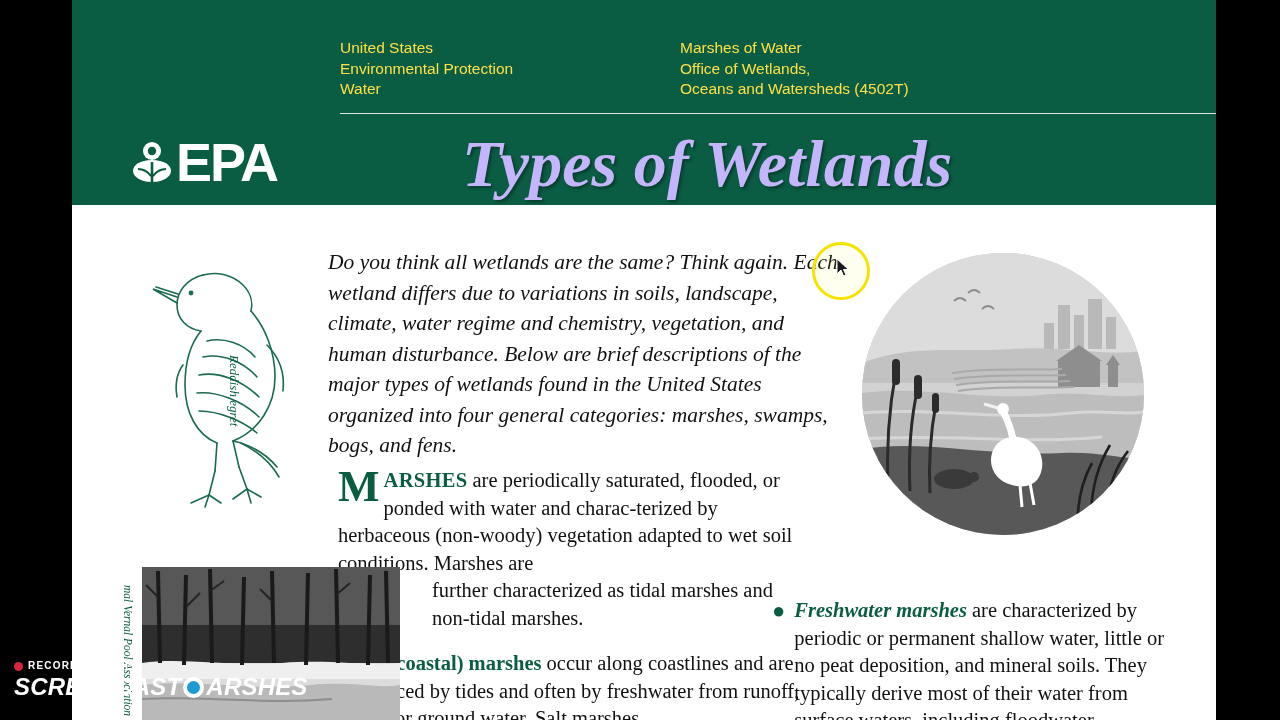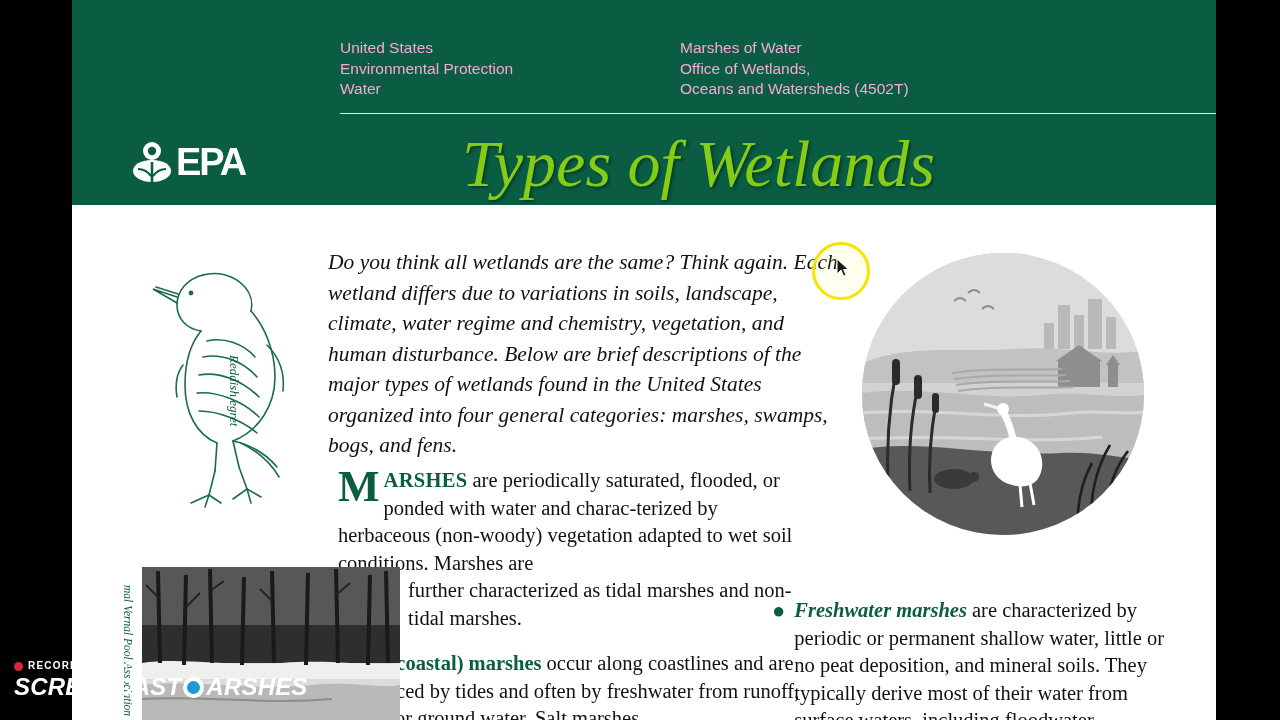--- a/index.html
+++ b/index.html
@@ -27,21 +27,21 @@
     position: absolute;
     left: 0; top: 0;
     width: 1144px; height: 205px;
     background: #0a5c42;
   }
   .mast-cols {
     position: absolute;
     left: 268px; top: 38px;
     width: 840px;
     display: flex;
-    color: #f9a8d4;
+    color: #fde047;
     font-family: "Liberation Sans", sans-serif;
     font-size: 15.5px;
     line-height: 20.6px;
   }
   .mast-col-agency { width: 340px; }
   .mast-col-office { width: 340px; }
   .mast-col-pub { width: 160px; text-align: right; white-space: nowrap; }
   .mast-rule {
     position: absolute;
     left: 268px; top: 113px;
@@ -53,33 +53,33 @@
   .epa-logo {
     position: absolute;
     left: 58px; top: 138px;
     display: flex; align-items: center;
   }
   .epa-seal { width: 44px; height: 48px; }
   .epa-word {
     color: #ffffff;
     font-family: "Liberation Sans", sans-serif;
     font-weight: bold;
-    font-size: 38px;
+    font-size: 54px;
     letter-spacing: -2px;
     line-height: 48px;
     margin-left: 2px;
   }
   .doc-title {
     position: absolute;
     left: 390px; top: 128px;
     width: 740px;
-    color: #84cc16;
+    color: #c4b5fd;
     font-family: "Liberation Serif", serif;
     font-style: italic;
-    font-weight: normal;
+    font-weight: bold;
     font-size: 66px;
     line-height: 72px;
     letter-spacing: 0px;
     text-shadow: 2px 2px 3px rgba(0,0,0,.35);
   }
   
   .body-area { position: absolute; left: 0; top: 205px; width: 1144px; height: 515px; }
 
   .intro {
     position: absolute;
@@ -100,21 +100,21 @@
   }
   .dropcap {
     float: left;
     font-size: 44px;
     line-height: 36px;
     font-weight: bold;
     color: #0a5c42;
     padding: 2px 4px 0 0;
   }
   .smallcaps-green { color: #0a5c42; font-variant: small-caps; font-weight: bold; letter-spacing: .3px;}
-  .marsh-indent { margin-left: 70px; font-family: Liberation Serif, serif; }
+  .marsh-indent { margin-left: 94px; font-family: Liberation Serif, serif; }
   .subhead-green { color: #0a5c42; font-weight: bold; }
   .tidal-para { margin-top: 18px; }
 
   .right-col {
     position: absolute;
     left: 700px; top: 392px;
     width: 395px;
     font-size: 20.5px;
     line-height: 27.5px;
     color: #111;

